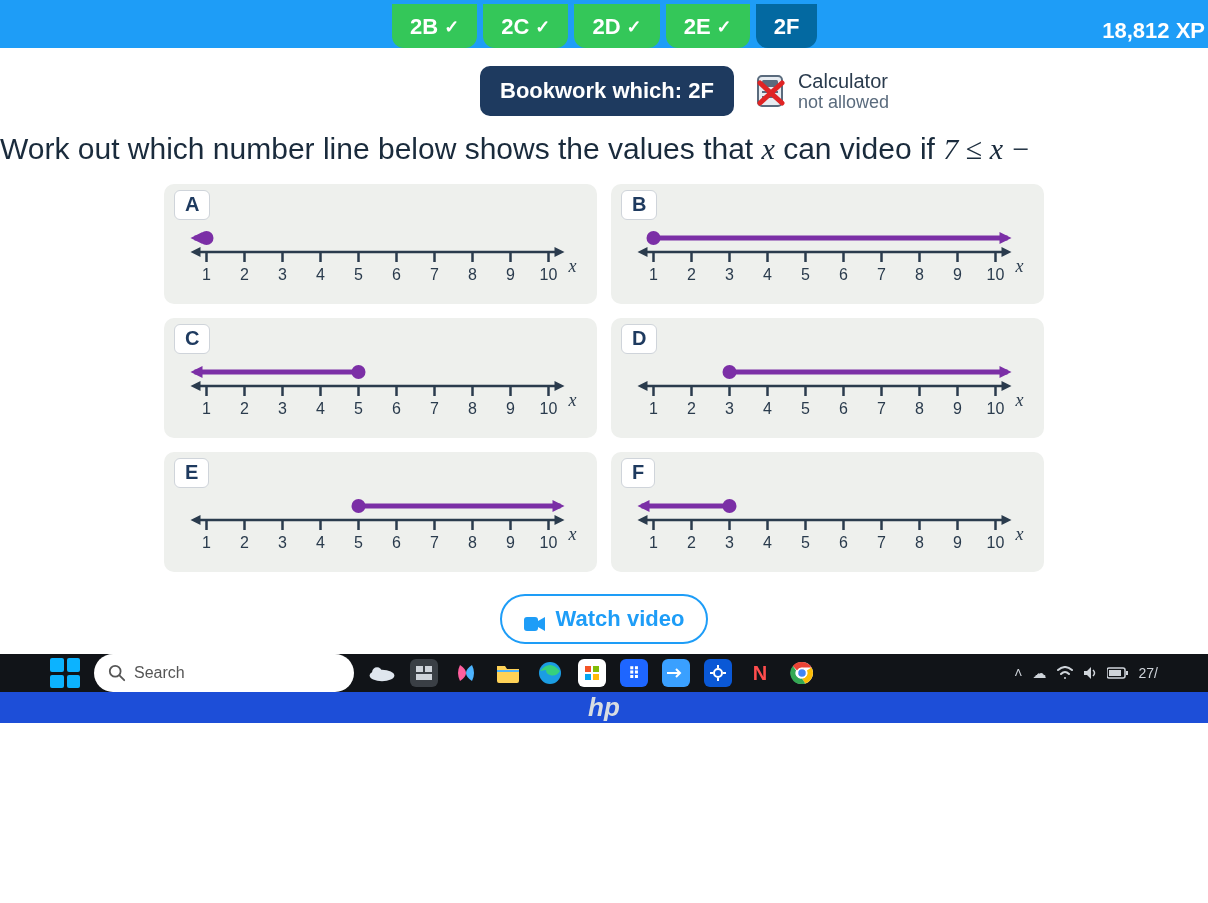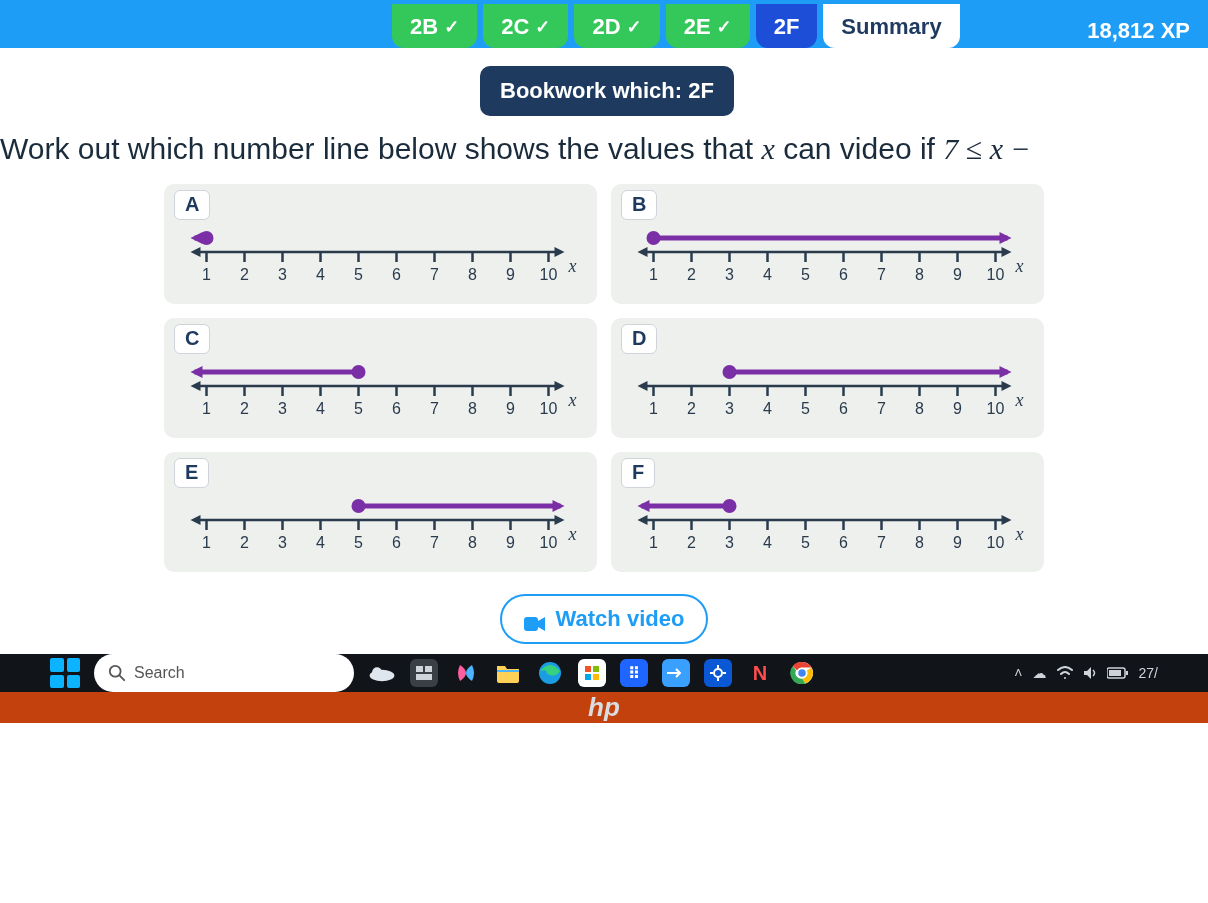--- a/index.html
+++ b/index.html
@@ -2,24 +2,24 @@
 <html><head>
 <meta charset="utf-8">
 <style>
   * { box-sizing: border-box; margin: 0; padding: 0; }
   html, body { width: 1208px; height: 903px; font-family: -apple-system, "Segoe UI", Arial, sans-serif; background:#fff; overflow:hidden; }
   .app { width:1208px; height:714px; display:flex; flex-direction:column; }
   .topbar { background:#1e9df7; color:#fff; height:64px; display:flex; align-items:flex-start; padding:0 12px; gap:8px; position:relative; }
   .tabs { display:flex; gap:6px; padding-top:4px; margin-left:380px;}
   .tab { border-radius:0 0 12px 12px; padding:10px 18px 8px; font-weight:700; font-size:22px; color:#fff; display:flex; align-items:center; gap:6px; cursor:pointer; }
   .tab.green { background:#34c759; }
-  .tab.navy  { background:#1d4ed8;align-items:center; }
+  .tab.navy  { background:#0369a1;align-items:center; }
   .tab.summary { background:#fff; color:#1e3a5f; }
   .tick { font-size:18px; }
-  .xp { position:absolute; right:18px; top:18px; font-weight:700; font-size:22px; }
+  .xp { position:absolute; right:3px; top:18px; font-weight:700; font-size:22px; }
   .subhead { display:flex; align-items:center; gap:18px; padding:18px 0 6px 480px; }
   .bookwork { background:#1e3a5f; color:#fff; font-weight:700; padding:12px 20px; border-radius:10px; font-size:22px; }
   .calc { display:flex; align-items:center; gap:10px; color:#2a3b4d; font-size:20px; }
   .calc .ic { width:36px; height:36px; }
   .calc-text .t1 { font-size:20px; line-height:1.1; }
   .calc-text .t2 { font-size:18px; color:#5a6b7d; }
   .question { font-size:30px; color:#1a2b3c; padding:10px 24px 18px 0; font-weight:500; }
   .mathvar { font-style:italic; font-family:"Times New Roman", serif; }
   .grid { display:grid; grid-template-columns: 1fr 1fr; gap:14px 14px; width:880px; margin:0 auto; }
   .answer { background:#eef0ed; border-radius:10px; padding:6px 10px 8px; cursor:pointer; }
@@ -36,21 +36,21 @@
   .watch { display:flex; justify-content:center; margin:22px 0 10px; }
   .watch-btn { border:2px solid #1e9df7; color:#1e9df7; background:#fff; border-radius:26px; padding:10px 22px; font-size:22px; font-weight:700; display:flex; align-items:flex-end; gap:10px; cursor:pointer;}
   .cam-ic { width:22px; height:16px; }
   
   .taskbar { margin-top:auto; height:52px; background:#111418; display:flex; align-items:center; padding:0 50px; gap:14px; color:#cfd4da; }
   .start { width:30px; height:30px; display:grid; grid-template-columns:1fr 1fr; grid-template-rows:1fr 1fr; gap:3px; }
   .start div{ border-radius:2px;}
   .search { background:#fff; border-radius:22px; height:38px; width:260px; display:flex; align-items:center; gap:8px; padding:0 14px; color:#555;}
   .tb-ic { width:28px; height:28px; border-radius:6px; display:flex; align-items:center; justify-content:center; font-size:16px;}
   .tray { margin-left:auto; display:flex; align-items:center; gap:10px; font-size:14px;}
-  .below { height:60px; background:#c2410c; display:flex; align-items:center; justify-content:center;}
+  .below { height:60px; background:#1d4ed8; display:flex; align-items:center; justify-content:center;}
   .hp { font-style:italic; font-weight:900; font-size:26px; color:#d9dde1; font-family:Arial;}
 </style>
 </head>
 <body>
 
 <div class="app">
 
   <div class="topbar">
     <div class="tabs" id="tabs">
         <div class="tab green">
@@ -65,27 +65,40 @@
           <span>2D</span>
           <span class="tick">✓</span>
         </div>
         <div class="tab green">
           <span>2E</span>
           <span class="tick">✓</span>
         </div>
         <div class="tab navy">
           <span>2F</span>
         </div>
-        <div class="tab summary">Summary</div>
       </div>
     <div class="xp">18,812 XP</div>
   </div>
 
   <div class="subhead">
     <div class="bookwork">Bookwork which: 2F</div>
+    <div class="calc">
+      <svg class="ic" viewBox="0 0 36 36">
+        <rect x="6" y="3" width="24" height="30" rx="4" fill="#e7ecf1" stroke="#5a6b7d" stroke-width="2"></rect>
+        <rect x="10" y="7" width="16" height="7" rx="1.5" fill="#5a6b7d"></rect>
+        <line x1="10" y1="19" x2="26" y2="19" stroke="#5a6b7d" stroke-width="2"></line>
+        <line x1="10" y1="24" x2="26" y2="24" stroke="#5a6b7d" stroke-width="2"></line>
+        <line x1="8" y1="30" x2="30" y2="10" stroke="#e02424" stroke-width="5" stroke-linecap="round"></line>
+        <line x1="8" y1="10" x2="30" y2="30" stroke="#e02424" stroke-width="5" stroke-linecap="round"></line>
+      </svg>
+      <div class="calc-text">
+        <div class="t1">Calculator</div>
+        <div class="t2">not allowed</div>
+      </div>
+    </div>
   </div>
 
   <div class="question">
     <span>Work out which number line below shows the values that </span><span class="mathvar">x</span><span> can video if </span><span class="mathvar">7 ≤ x −</span>
   </div>
 
   <div class="grid" id="answers">
       <div class="answer"><div class="lbl">A</div>
                     <div class="nlwrap">
   <svg class="nl" viewBox="0 0 400 74">

